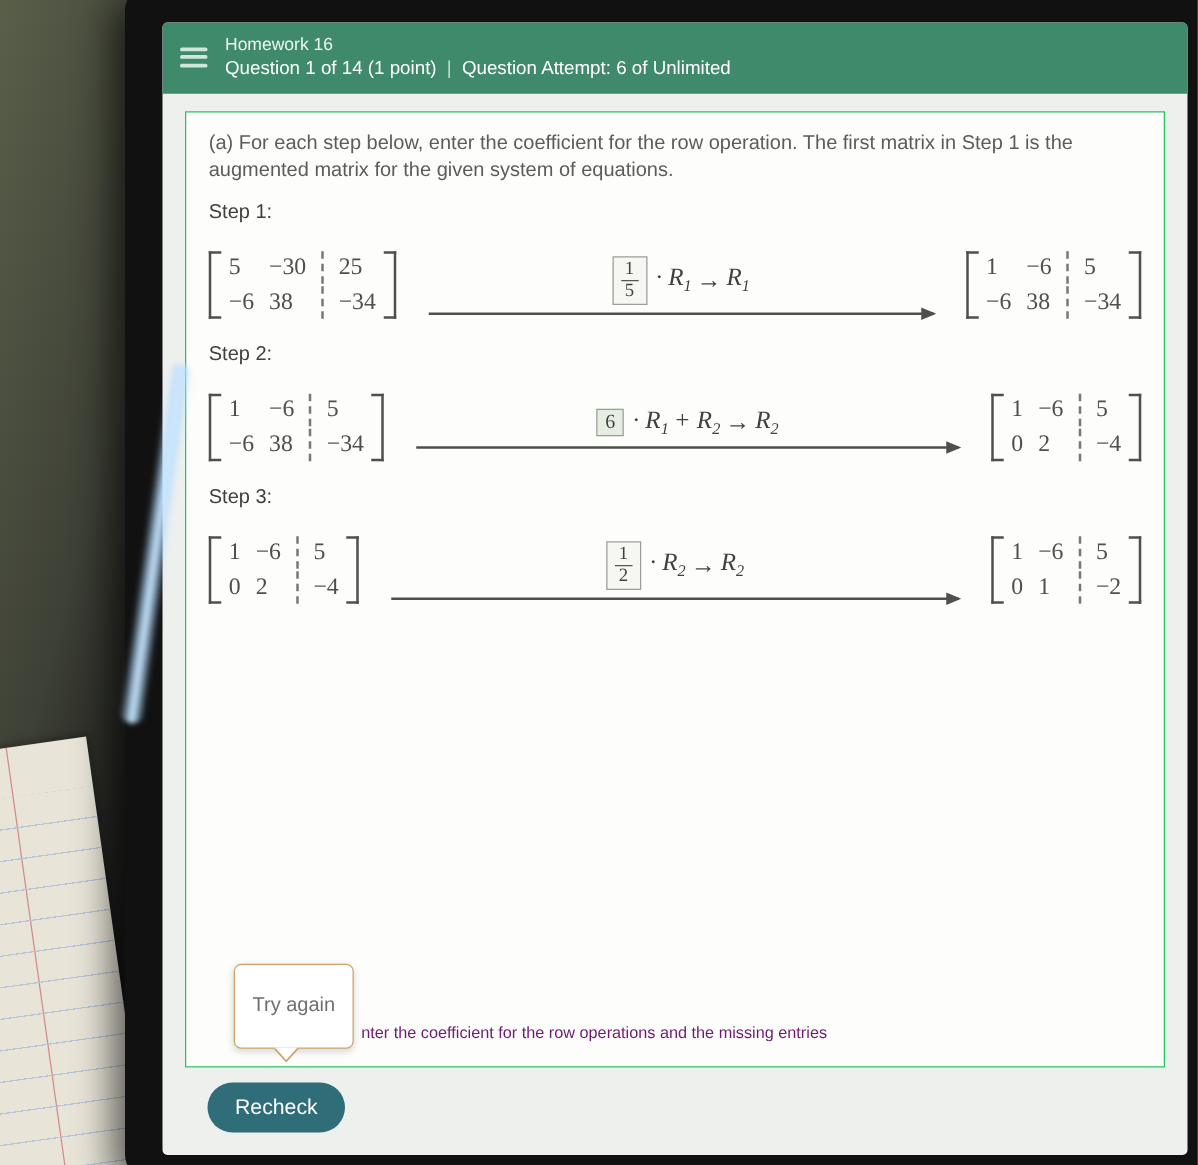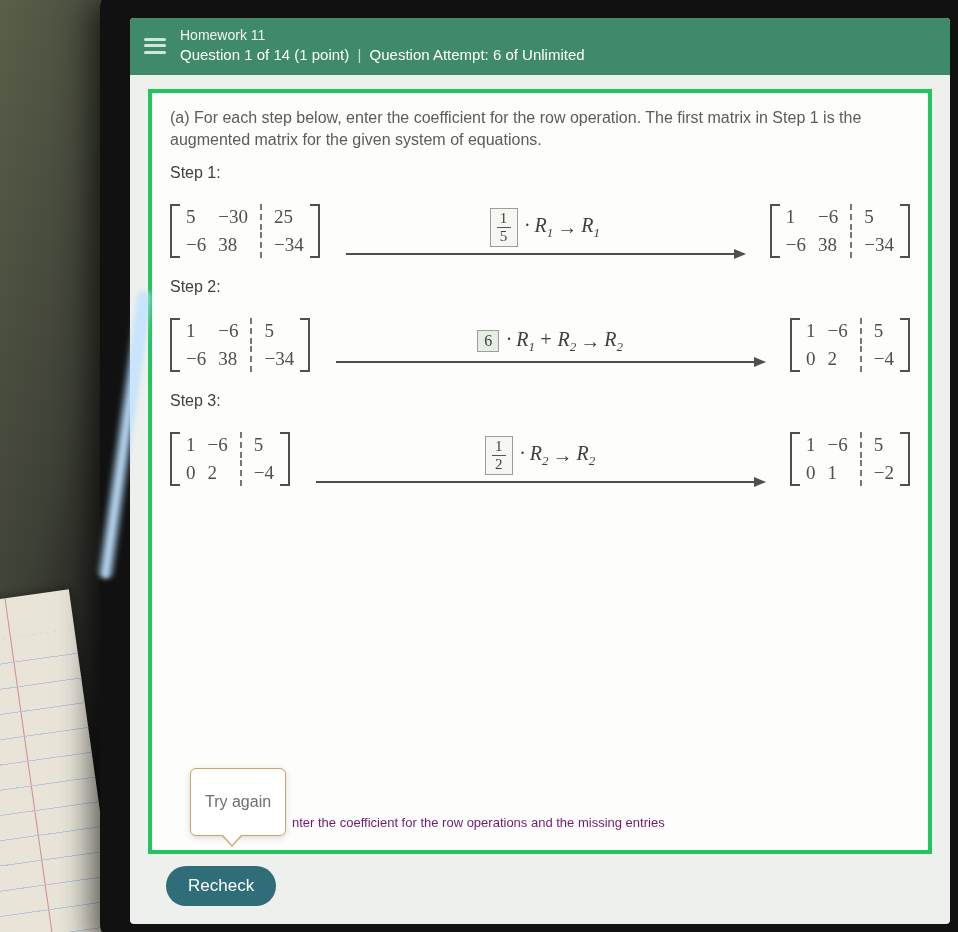--- a/index.html
+++ b/index.html
@@ -80,21 +80,21 @@
   .hw-title { font-size: 14px; opacity: 0.92; }
   .q-line { font-size: 15px; }
   .q-line .sep { opacity: 0.7; padding: 0 4px; }
   .content-wrap {
     flex: 1;
     padding: 14px 18px 0 18px;
     overflow: hidden;
   }
   .question-box {
     background: #fdfdfb;
-    border: 4px solid #22c55e;
+    border: 1px solid #22c55e;
     padding: 14px 18px 8px 18px;
     color: #555;
     height: calc(100% - 70px);
     overflow: hidden;
     position: relative;
   }
   .instr { font-size: 16px; line-height: 1.35; color: #5b5d59; margin-bottom: 12px; }
   .step-label { font-size: 16px; color: #404040; margin: 14px 0 16px 0; }
   .step-block { display: flex; align-items: center; gap: 16px; margin-bottom: 10px; flex-wrap: nowrap; }
   .matrix {
@@ -176,21 +176,21 @@
   <div class="tablet">
     <div class="app">
 
       <div class="header">
         <div class="hamburger">
           <span></span>
             <span></span>
             <span></span>
         </div>
         <div class="header-text">
-          <div class="hw-title">Homework 11</div>
+          <div class="hw-title">Homework 16</div>
           <div class="q-line">
             <span>Question 1 of 14</span>
             <span>(1 point)</span>
             <span class="sep">|</span>
             <span>Question Attempt: 6 of Unlimited</span>
           </div>
         </div>
       </div>
 
       <div class="content-wrap">

